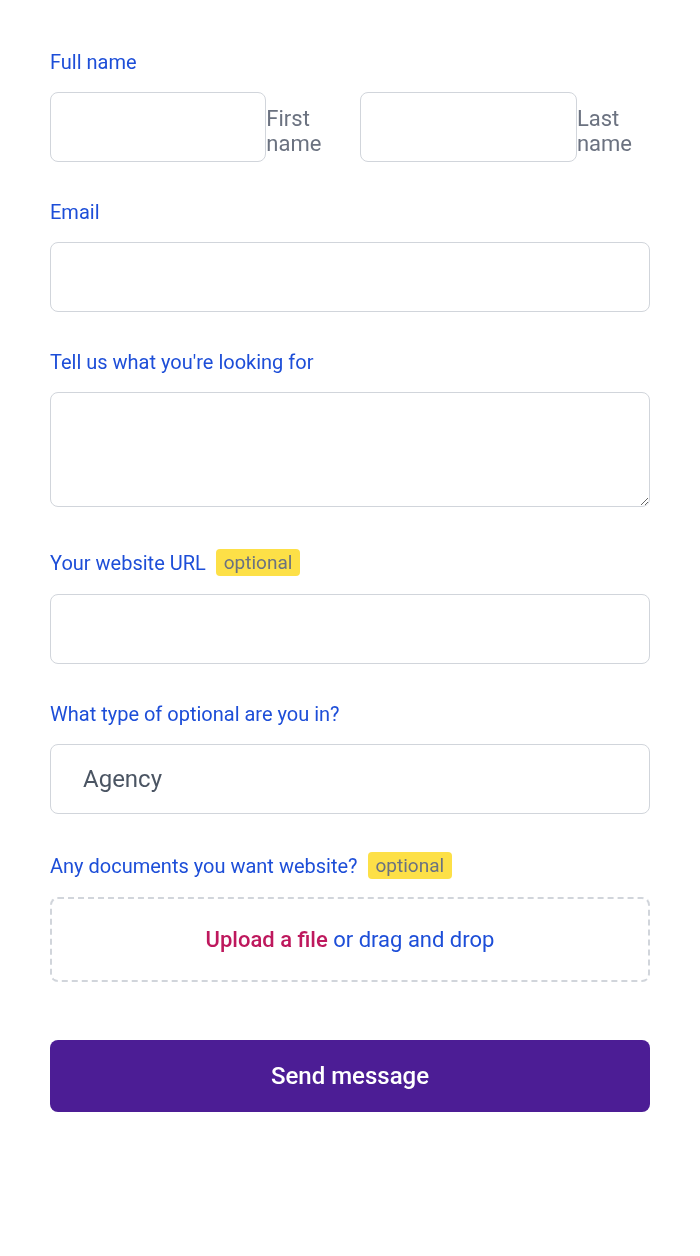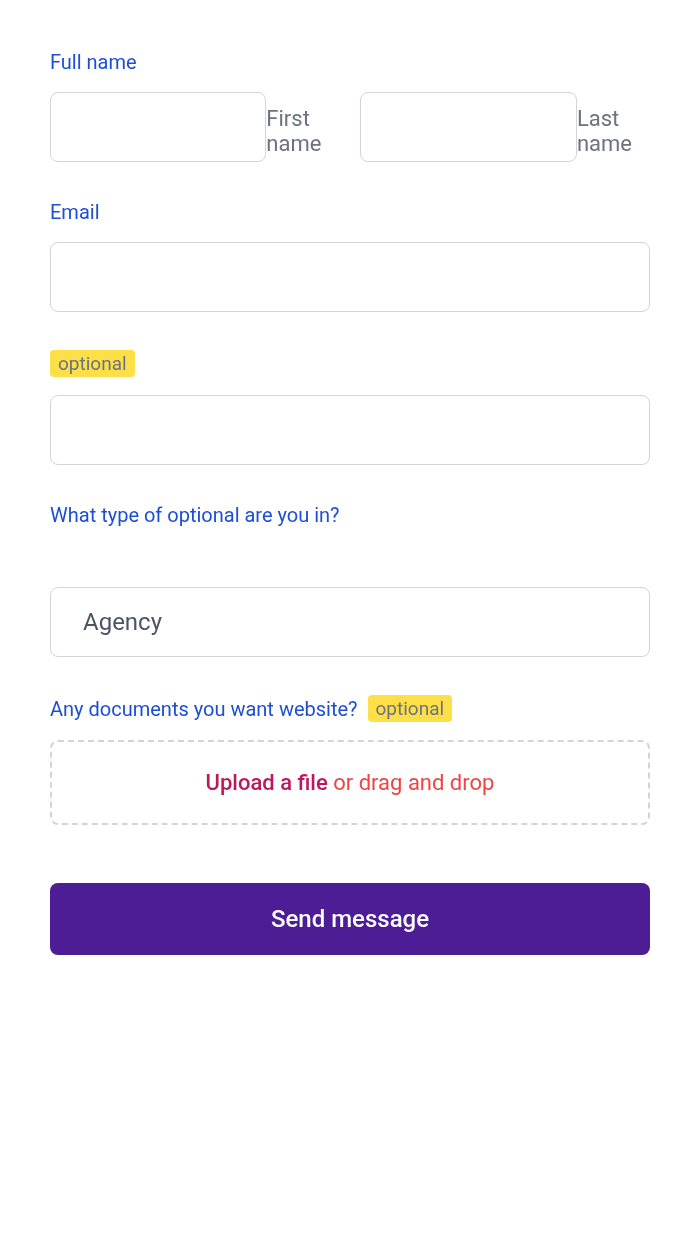--- a/index.html
+++ b/index.html
@@ -92,38 +92,37 @@
       border-radius: 8px;
       font-size: 24px;
       padding: 0 32px;
       background: #fff;
       color: #4b5563;
       outline: none;
       appearance: none;
       -webkit-appearance: none;
       font-family: inherit;
       cursor: pointer;
-      margin-top: 42px;
     }
     .upload-box {
       width: 100%;
       border: 2px dashed #d1d5db;
       border-radius: 8px;
       padding: 28px 20px;
       text-align: center;
       font-size: 22px;
       background: #fff;
       cursor: pointer;
     }
     .upload-link {
       color: #be185d;
       font-weight: 500;
     }
     .upload-rest {
-      color: #ef4444;
+      color: #1d4ed8;
     }
     .submit-button {
       width: 100%;
       height: 72px;
       background: #4c1d95;
       color: #ffffff;
       border: none;
       border-radius: 8px;
       font-size: 24px;
       font-weight: 500;
@@ -149,23 +148,28 @@
         <span class="sub-label">Last name</span>
       </div>
     </div>
   </div>
 
   <div class="form-group">
     <label class="label">Email</label>
     <input type="email" class="input" value="" style="">
   </div>
 
+  <div class="form-group">
+    <label class="label">Tell us what you're looking for</label>
+    <textarea class="textarea" style=""></textarea>
+  </div>
 
   <div class="form-group">
     <div class="label-row">
+      <label class="label">Your website URL</label>
       <span class="optional-badge">optional</span>
     </div>
     <input type="text" class="input" value="" style="">
   </div>
 
   <div class="form-group">
     <label class="label">What type of optional are you in?</label>
     <div class="select-wrapper">
       <select class="select">
         <option>Agency</option>

